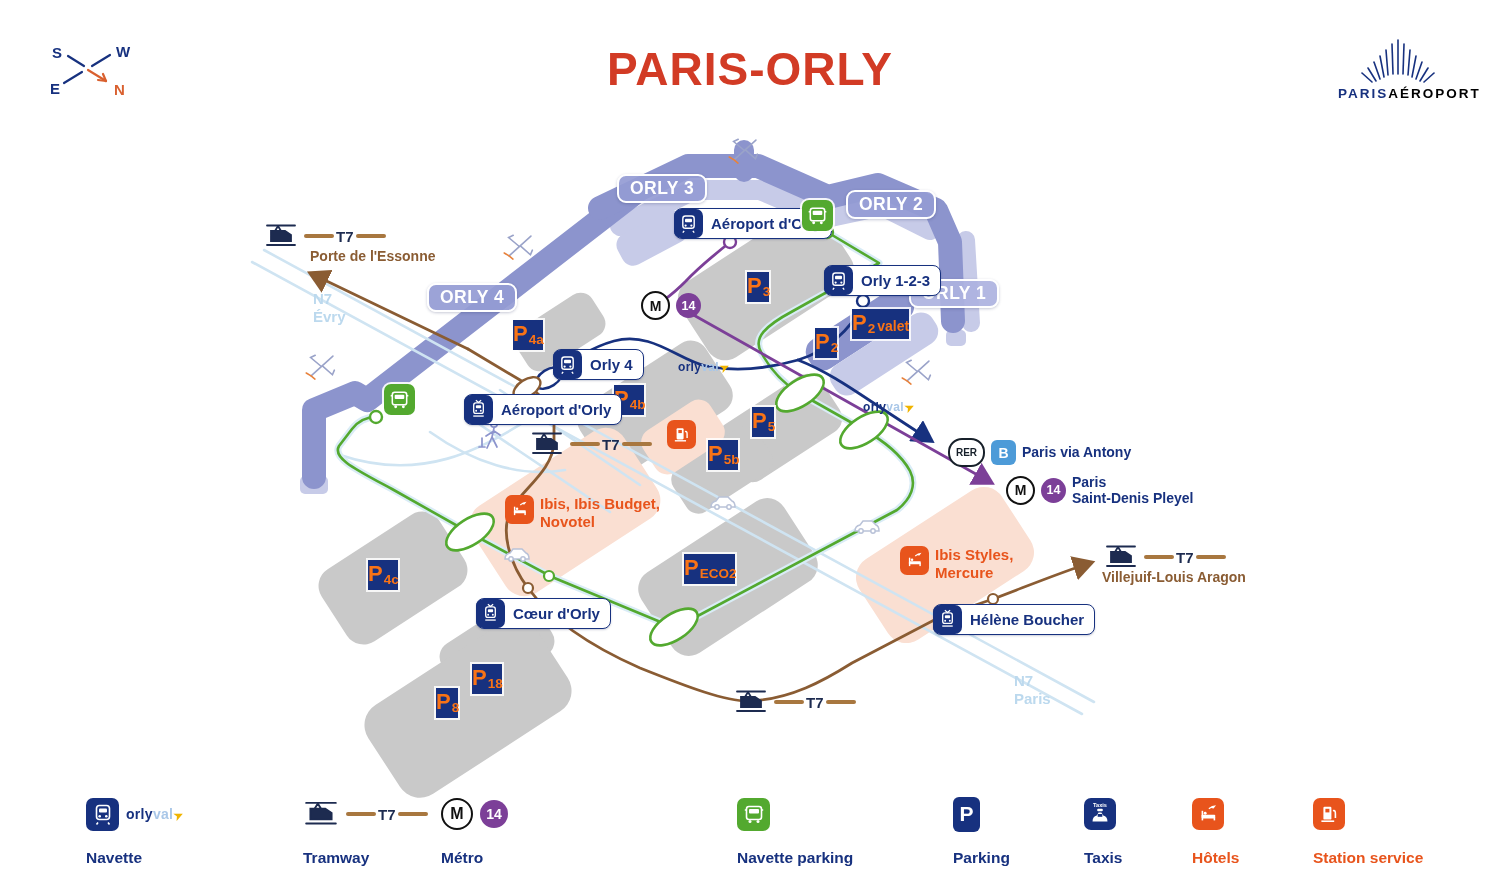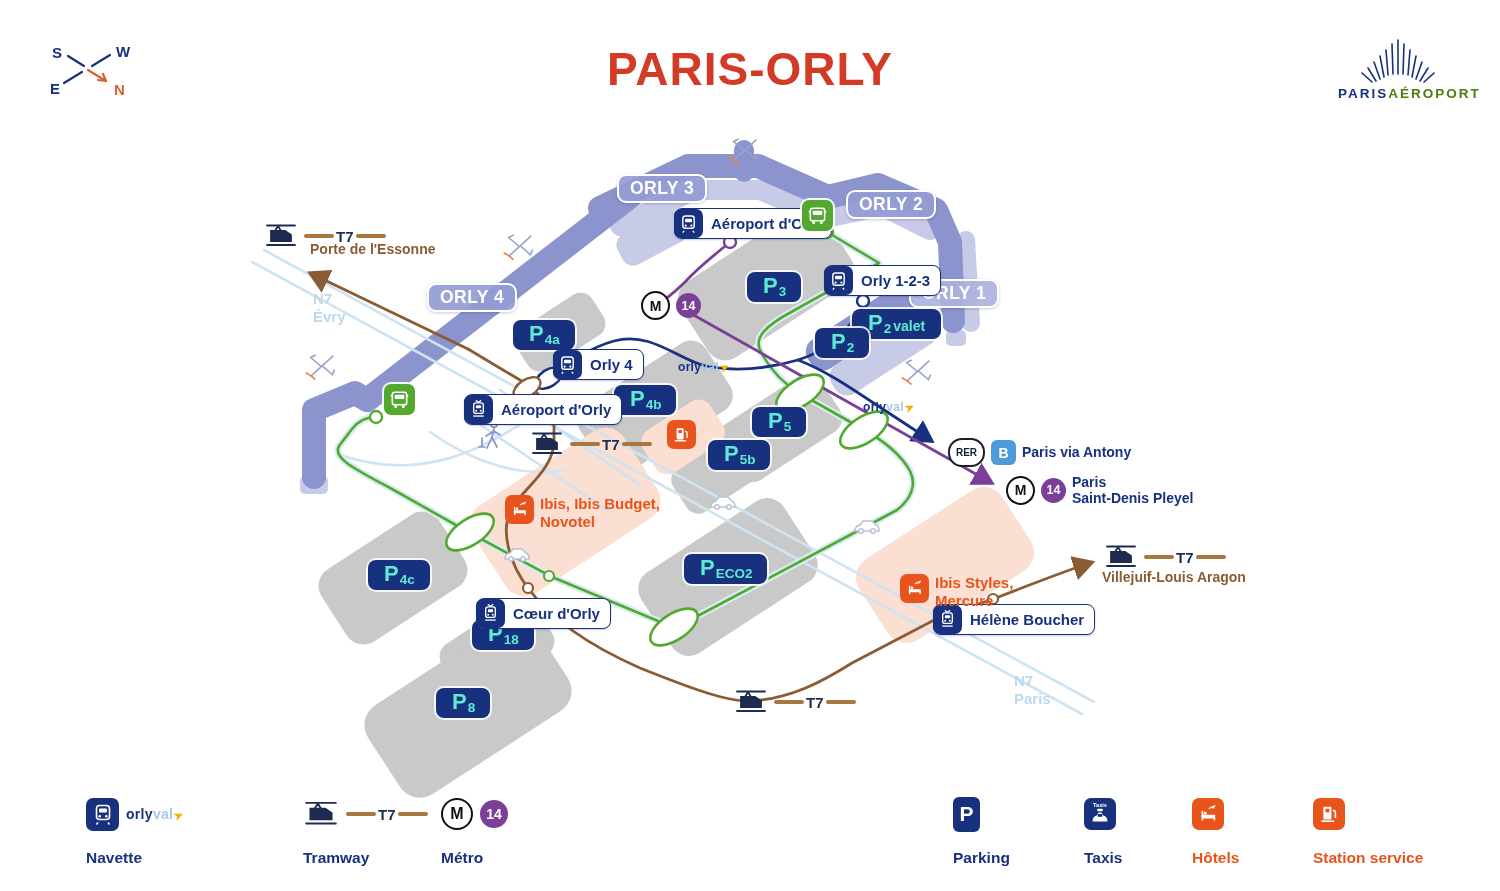--- a/index.html
+++ b/index.html
@@ -5,28 +5,28 @@
   html,body{margin:0;padding:0;background:#ffffff;}
   #stage{position:relative;width:1500px;height:891px;background:#fff;overflow:hidden;
          font-family:"Liberation Sans",sans-serif;-webkit-font-smoothing:antialiased;}
   .abs{position:absolute;}
   svg{display:block;}
   
   .title{left:0;right:0;top:42px;text-align:center;font-size:46px;font-weight:800;
          letter-spacing:1px;color:#d23b25;}
   .logo{right:42px;top:34px;width:120px;text-align:center;}
   .logo .wordmark{font-size:13.5px;font-weight:700;letter-spacing:2px;color:#17317f;white-space:nowrap;}
-  .logo .wordmark .aero{color:#4d7c0f;text-align:right;}
+  .logo .wordmark .aero{color:#000000;text-align:right;}
   
   .term{background:rgba(148,155,212,.92);border:2.5px solid #fff;border-radius:9px;
         color:#fff;font-weight:800;font-size:17.5px;padding:2px 11px;letter-spacing:.5px;
         box-shadow:0 1px 3px rgba(30,40,90,.25);white-space:nowrap;}
   .term.light{background:rgba(172,178,223,.92);}
   
-  .pbadge{background:#17317f;border-radius:8px;color:#5eead4;padding:3px 16px 5px;
+  .pbadge{background:#17317f;border-radius:0;color:#f97316;padding:3px 0 5px;
           box-shadow:0 0 0 2px rgba(255,255,255,.85);white-space:nowrap;line-height:1;}
   .pbadge .p{font-size:22px;font-weight:800;}
   .pbadge .sub{font-size:13.5px;font-weight:800;position:relative;top:3px;left:1px;}
   .pbadge .suffix{font-size:14px;font-weight:800;position:relative;top:1px;margin-left:3px;}
   
   .station{display:inline-flex;align-items:center;gap:8px;background:#fff;height:29px;
            border:1.6px solid #17317f;border-radius:8px;padding-right:10px;
            color:#17317f;font-weight:700;font-size:15px;white-space:nowrap;
            box-shadow:0 1px 2px rgba(20,30,80,.22);}
   .sicon{width:29px;height:29px;border-radius:7px;background:#17317f;flex:0 0 auto;
@@ -250,21 +250,21 @@
 
   <div class="abs pbadge" style="left:747px;top:272px;"><span class="p">P</span><span class="sub">3</span></div>
   <div class="abs pbadge" style="left:513px;top:320px;"><span class="p">P</span><span class="sub">4a</span></div>
   <div class="abs pbadge" style="left:614px;top:385px;"><span class="p">P</span><span class="sub">4b</span></div>
   <div class="abs pbadge" style="left:752px;top:407px;"><span class="p">P</span><span class="sub">5</span></div>
   <div class="abs pbadge" style="left:708px;top:440px;"><span class="p">P</span><span class="sub">5b</span></div>
   <div class="abs pbadge" style="left:852px;top:309px;"><span class="p">P</span><span class="sub">2</span><span class="suffix">valet</span></div>
   <div class="abs pbadge" style="left:815px;top:328px;"><span class="p">P</span><span class="sub">2</span></div>
   <div class="abs pbadge" style="left:368px;top:560px;"><span class="p">P</span><span class="sub">4c</span></div>
   <div class="abs pbadge" style="left:684px;top:554px;"><span class="p">P</span><span class="sub">ECO2</span></div>
-  <div class="abs pbadge" style="left:472px;top:620px;"><span class="p">P</span><span class="sub">18</span></div>
+  <div class="abs pbadge" style="left:472px;top:664px;"><span class="p">P</span><span class="sub">18</span></div>
   <div class="abs pbadge" style="left:436px;top:688px;"><span class="p">P</span><span class="sub">8</span></div>
 
   <div class="abs station" style="left:674px;top:208px;">
     <span class="sicon">
       <svg width="21" height="21" viewBox="0 0 24 24" fill="none" stroke="#fff" stroke-width="1.6">
           <rect x="5.5" y="3.5" width="13" height="14" rx="3"></rect>
           <rect x="8" y="6.5" width="8" height="4" rx="1" fill="#fff" stroke="none"></rect>
           <circle cx="8.7" cy="14.3" r="1.3" fill="#fff" stroke="none"></circle>
           <circle cx="15.3" cy="14.3" r="1.3" fill="#fff" stroke="none"></circle>
           <path d="M7,20.5 L5.5,22.5 M17,20.5 L18.5,22.5"></path>
@@ -342,21 +342,21 @@
         <path d="M 14,4 L 11,9 M 14,4 L 17,9"></path>
       <path d="M 7,9 H 21 L 27,13 V 19 H 7 Z" fill="#1d2b50"></path>
         <line x1="3" y1="23" x2="31" y2="23"></line>
       </svg>
     <span class="t7badge">
         <i class="bar"></i>
         <b>T7</b>
         <i class="bar"></i>
       </span>
   </div>
-  <div class="abs stopname" style="left:266px;top:241px;padding-left:44px;">Porte de l'Essonne</div>
+  <div class="abs stopname" style="left:266px;top:248px;padding-left:44px;">Porte de l'Essonne</div>
 
   <div class="abs t7combo" style="left:530px;top:430px;">
     <svg width="34" height="28" viewBox="0 0 34 28" fill="none" stroke="#1d2b50" stroke-width="1.8" stroke-linecap="round">
       <line x1="3" y1="3.5" x2="31" y2="3.5"></line>
         <path d="M 14,4 L 11,9 M 14,4 L 17,9"></path>
       <path d="M 7,9 H 21 L 27,13 V 19 H 7 Z" fill="#1d2b50"></path>
         <line x1="3" y1="23" x2="31" y2="23"></line>
       </svg>
     <span class="t7badge">
         <i class="bar"></i>
@@ -448,21 +448,21 @@
           <path d="M20,5 l5,-1 -3,4 -3.2,-0.6 -2,1.8 -1.3,-1.3 z"></path>
           <rect x="7" y="11" width="2" height="12"></rect>
           <rect x="7" y="16" width="17" height="4.5" rx="1"></rect>
           <rect x="22" y="19" width="2" height="4"></rect>
           <circle cx="11.5" cy="14" r="1.8"></circle>
         </svg>
     </span>
     <span class="hoteltxt"><span>Ibis, Ibis Budget,</span><br><span>Novotel</span></span>
   </div>
 
-  <div class="abs row" style="left:900px;top:546px;align-items:flex-start;margin-top:28px;">
+  <div class="abs row" style="left:900px;top:546px;align-items:flex-start;">
     <span class="iconbox orange" style="width:29px;height:29px;">
       <svg width="21" height="21" viewBox="0 0 30 30" fill="#fff">
           <path d="M20,5 l5,-1 -3,4 -3.2,-0.6 -2,1.8 -1.3,-1.3 z"></path>
           <rect x="7" y="11" width="2" height="12"></rect>
           <rect x="7" y="16" width="17" height="4.5" rx="1"></rect>
           <rect x="22" y="19" width="2" height="4"></rect>
           <circle cx="11.5" cy="14" r="1.8"></circle>
         </svg>
     </span>
     <span class="hoteltxt"><span>Ibis Styles,</span><br><span>Mercure</span></span>
@@ -512,20 +512,34 @@
 
   <div class="lg-item" style="left:441px;">
     <div class="lg-icons">
       <span class="mcircle" style="width:28px;height:28px;font-size:16px;">M</span>
       <span class="c14" style="width:28px;height:28px;font-size:14px;">14</span>
     </div>
     <div class="lg-label">Métro</div>
   </div>
 
 
+  <div class="lg-item" style="left:737px;">
+    <div class="lg-icons">
+      <span class="iconbox green" style="width:33px;height:33px;box-shadow:none;">
+        <svg width="24" height="24" viewBox="0 0 24 24" fill="none" stroke="#fff" stroke-width="1.6">
+            <rect x="4.5" y="4.5" width="15" height="13" rx="2.5"></rect>
+            <rect x="7" y="7" width="10" height="4.5" rx="1" fill="#fff" stroke="none"></rect>
+            <circle cx="8" cy="19.6" r="1.5" fill="#fff" stroke="none"></circle>
+            <circle cx="16" cy="19.6" r="1.5" fill="#fff" stroke="none"></circle>
+            <path d="M4.5,8 L2.8,8 M19.5,8 L21.2,8"></path>
+          </svg>
+      </span>
+    </div>
+    <div class="lg-label">Navette parking</div>
+  </div>
 
   <div class="lg-item" style="left:953px;">
     <div class="lg-icons">
         <span class="ptall">P</span>
       </div>
     <div class="lg-label">Parking</div>
   </div>
 
   <div class="lg-item" style="left:1084px;">
     <div class="lg-icons">

